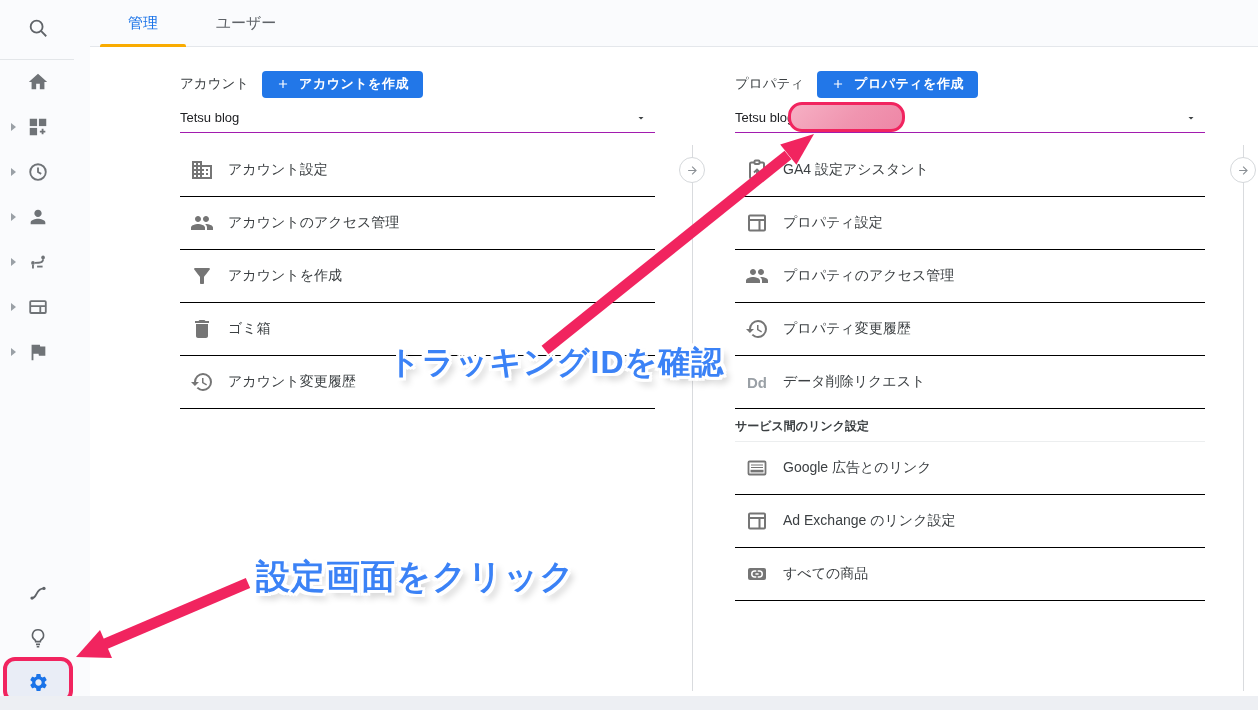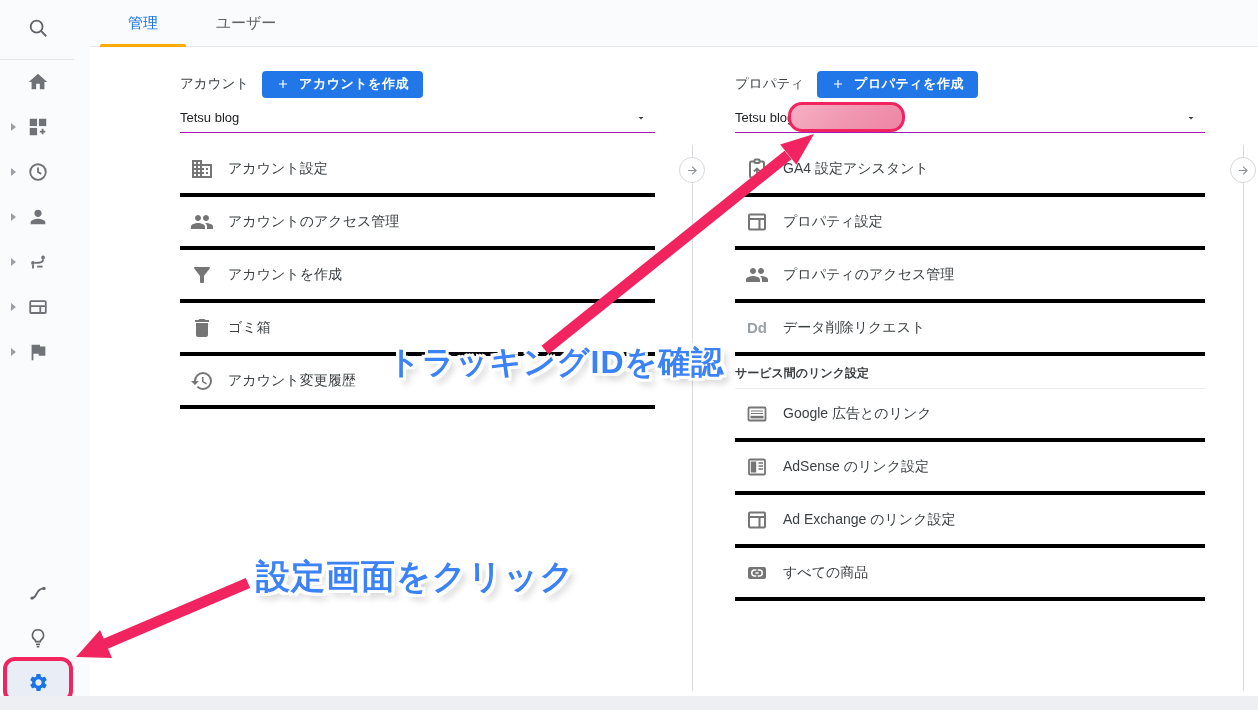--- a/index.html
+++ b/index.html
@@ -37,21 +37,21 @@
   .create-btn{display:inline-flex;align-items:center;gap:9px;background:#2277e8;color:#fff;border:none;
         border-radius:4px;height:27px;padding:0 14px;font-size:13px;font-weight:bold;cursor:pointer;
         font-family:inherit;letter-spacing:.5px;}
   .create-btn svg{width:14px;height:14px;display:block;}
   .selector{position:absolute;top:41px;left:0;right:0;height:29px;border-bottom:1px solid #a21caf;
         display:flex;align-items:center;font-size:13px;color:#202124;cursor:pointer;}
   .selector .caret{position:absolute;right:8px;top:9px;width:12px;height:12px;color:#3c4043;}
   .selector .caret svg{width:12px;height:12px;display:block;}
   .menu{position:absolute;top:82px;left:0;right:0;}
   .menu-row{height:53px;display:flex;align-items:center;gap:14px;padding-left:10px;
-        border-bottom:4px solid #000000;box-sizing:border-box;cursor:pointer;}
+        border-bottom:1px solid #000000;box-sizing:border-box;cursor:pointer;}
   .menu-row .mi{width:24px;height:24px;flex:0 0 24px;color:#757575;display:flex;align-items:center;justify-content:center;}
   .menu-row .mi svg{width:24px;height:24px;display:block;}
   .menu-row .lbl{font-size:14px;color:#3c4043;}
   .dd-glyph{font-size:15px;font-weight:bold;color:#9aa0a6;letter-spacing:0;}
   .section-head{height:33px;display:flex;align-items:flex-end;padding-bottom:6px;box-sizing:border-box;
         border-bottom:1px solid #eceeef;font-size:12px;font-weight:bold;color:#3c4043;}
   
   .vdiv{position:absolute;top:145px;height:546px;width:1px;background:#d9dbde;z-index:0;}
   .circle-btn{position:absolute;top:157px;width:26px;height:26px;border-radius:50%;background:#fff;
         border:1px solid #d5d8db;box-sizing:border-box;display:flex;align-items:center;justify-content:center;
@@ -269,46 +269,44 @@
     <div class="menu-row">
       <span class="mi">
           <svg viewBox="0 0 24 24" fill="currentColor">
             <path d="M16 11c1.66 0 2.99-1.34 2.99-3S17.66 5 16 5s-3 1.34-3 3 1.34 3 3 3zm-8 0c1.66 0 2.99-1.34 2.99-3S9.66 5 8 5 5 6.34 5 8s1.34 3 3 3zm0 2c-2.33 0-7 1.17-7 3.5V19h14v-2.5c0-2.33-4.67-3.5-7-3.5zm8 0c-.29 0-.62.02-.97.05 1.16.84 1.97 1.97 1.97 3.45V19h6v-2.5c0-2.33-4.67-3.5-7-3.5z"></path>
           </svg>
         </span>
       <span class="lbl">プロパティのアクセス管理</span>
     </div>
     <div class="menu-row">
       <span class="mi">
+          <svg viewBox="0 0 24 24" fill="currentColor">
+            <path d="M13 3a9 9 0 0 0-9 9H1l3.89 3.89.07.14L9 12H6a7 7 0 1 1 7 7c-1.93 0-3.68-.79-4.94-2.06l-1.42 1.42A8.95 8.95 0 0 0 13 21a9 9 0 0 0 0-18zm-1 5v5l4.28 2.54.72-1.21-3.5-2.08V8H12z"></path>
+          </svg>
+        </span>
+      <span class="lbl">プロパティ変更履歴</span>
+    </div>
+    <div class="menu-row">
+      <span class="mi">
           <span class="dd-glyph">Dd</span>
         </span>
       <span class="lbl">データ削除リクエスト</span>
     </div>
     <div class="section-head">
       <span>サービス間のリンク設定</span>
     </div>
     <div class="menu-row">
       <span class="mi">
           <svg viewBox="0 0 24 24" fill="none" stroke="currentColor" stroke-width="1.8">
             <rect x="3.5" y="5.5" width="17" height="13" rx="1"></rect>
             <path d="M6 9h12M6 11.5h12" stroke-width="1.2"></path>
             <rect x="5.5" y="13.8" width="13" height="2.6" fill="currentColor" stroke="none"></rect>
           </svg>
         </span>
       <span class="lbl">Google 広告とのリンク</span>
-    </div>
-    <div class="menu-row">
-      <span class="mi">
-          <svg viewBox="0 0 24 24" fill="none" stroke="currentColor" stroke-width="1.8">
-            <rect x="4" y="4.5" width="16" height="15" rx="1"></rect>
-            <rect x="5.8" y="6.5" width="5.4" height="11" fill="currentColor" stroke="none"></rect>
-            <path d="M13.5 8h4.5M13.5 11h4.5M13.5 14h4.5" stroke-width="1.4"></path>
-          </svg>
-        </span>
-      <span class="lbl">AdSense のリンク設定</span>
     </div>
     <div class="menu-row">
       <span class="mi">
           <svg viewBox="0 0 24 24" fill="none" stroke="currentColor" stroke-width="2">
             <rect x="4" y="4.5" width="16" height="15" rx="1"></rect>
             <path d="M4 9h16M14.5 9v10.5"></path>
           </svg>
         </span>
       <span class="lbl">Ad Exchange のリンク設定</span>
     </div>

